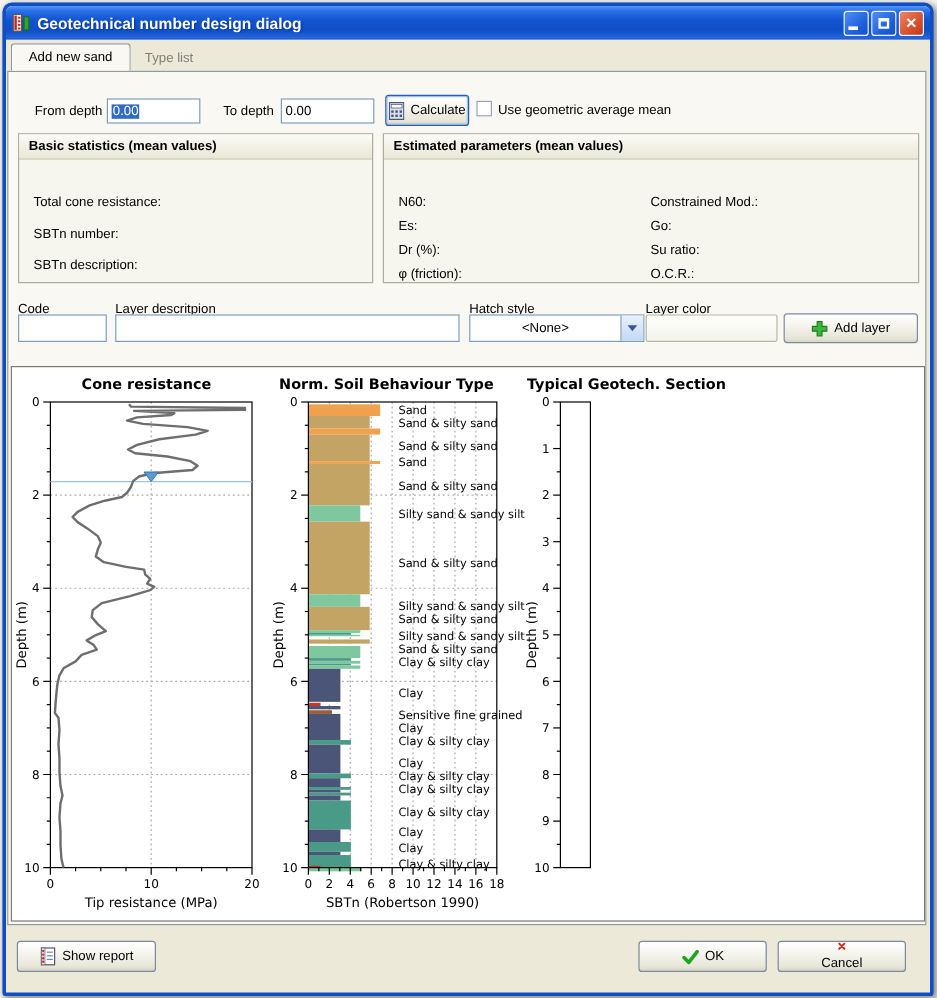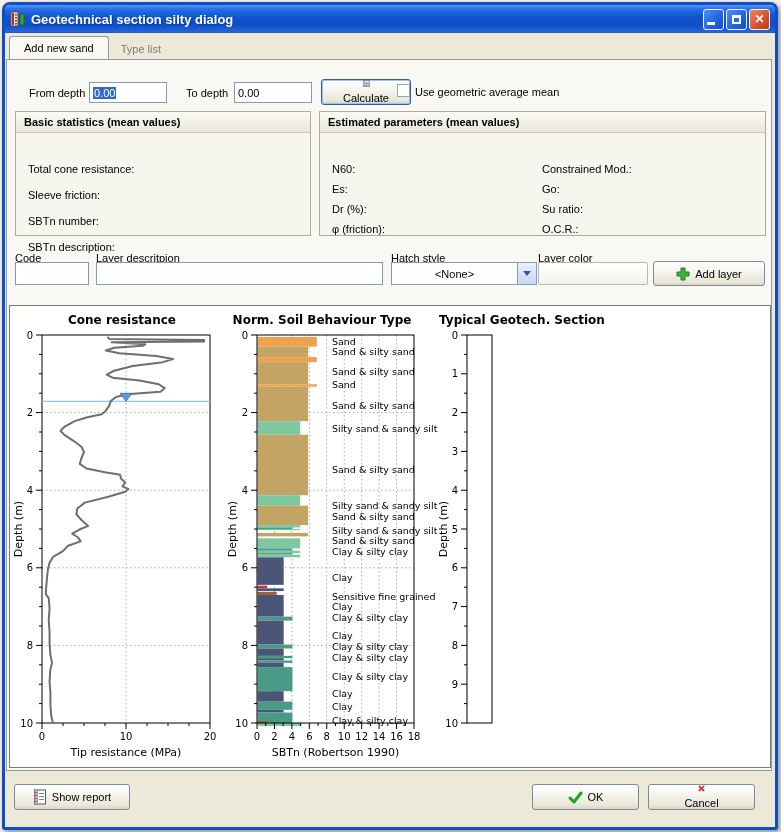--- a/index.html
+++ b/index.html
@@ -69,21 +69,21 @@
         <svg width="16" height="16" viewBox="0 0 16 16">
           <rect x="1" y="1" width="7" height="14" fill="#F2EFE4" stroke="#555"></rect>
           <rect x="2" y="2" width="2" height="12" fill="#CC2222"></rect>
           <rect x="5" y="3" width="2" height="1.5" fill="#CC2222"></rect>
             <rect x="5" y="6" width="2" height="1.5" fill="#CC2222"></rect>
           <rect x="5" y="9" width="2" height="1.5" fill="#CC2222"></rect>
             <rect x="5" y="12" width="2" height="1.5" fill="#CC2222"></rect>
           <rect x="10" y="3" width="4" height="11" fill="#2FA52F" stroke="#1A6E1A"></rect>
         </svg>
       </span>
-      <span class="title">Geotechnical section silty dialog</span>
+      <span class="title">Geotechnical number design dialog</span>
       <span class="tb-btns">
         <span class="tbb minb">
             <span class="glyph-min"></span>
           </span>
         <span class="tbb maxb">
             <span class="glyph-max"></span>
           </span>
         <span class="tbb closeb">
             <span class="glyph-close">✕</span>
           </span>
@@ -99,41 +99,40 @@
       <div class="sheet">
 
         <div class="lbl" style="left:22px;top:27px;">From depth</div>
         <div class="tbox num" style="left:82px;top:22px;width:78px;">
           <span class="sel-val">0.00</span>
         </div>
         <div class="lbl" style="left:179px;top:27px;">To depth</div>
         <div class="tbox num" style="left:227px;top:22px;width:78px;">
           <span>0.00</span>
         </div>
-        <div class="btn focused" style="left:314px;top:19px;width:90px;height:26px;flex-direction:column;">
+        <div class="btn focused" style="left:314px;top:19px;width:70px;height:26px;">
           <svg width="13" height="15" viewBox="0 0 13 15">
             <rect x="0.5" y="0.5" width="12" height="14" fill="#DCE0EE" stroke="#445577"></rect>
             <rect x="2" y="2" width="9" height="3" fill="#fff" stroke="#445577" stroke-width="0.6"></rect>
             <rect x="2" y="7" width="2" height="2" fill="#445577"></rect>
               <rect x="5.5" y="7" width="2" height="2" fill="#445577"></rect>
               <rect x="9" y="7" width="2" height="2" fill="#445577"></rect>
             <rect x="2" y="10.5" width="2" height="2" fill="#445577"></rect>
               <rect x="5.5" y="10.5" width="2" height="2" fill="#445577"></rect>
               <rect x="9" y="10.5" width="2" height="2" fill="#445577"></rect>
           </svg>
           <span>Calculate</span>
         </div>
         <div class="checkbox" style="left:390px;top:24px;"></div>
         <div class="lbl" style="left:408px;top:26px;">Use geometric average mean</div>
 
         <div class="groupbox" style="left:8px;top:51px;width:296px;height:125px;">
           <div class="ghead">Basic statistics (mean values)</div>
           <div class="grows">
             <div class="grow">Total cone resistance:</div>
-            <div class="grow">Sleeve friction:</div>
             <div class="grow">SBTn number:</div>
             <div class="grow">SBTn description:</div>
           </div>
         </div>
 
         <div class="groupbox" style="left:312px;top:51px;width:447px;height:125px;">
           <div class="ghead">Estimated parameters (mean values)</div>
           <div class="grows" style="display:flex;">
             <div style="width:210px;">
               <div class="grow2">N60:</div>

